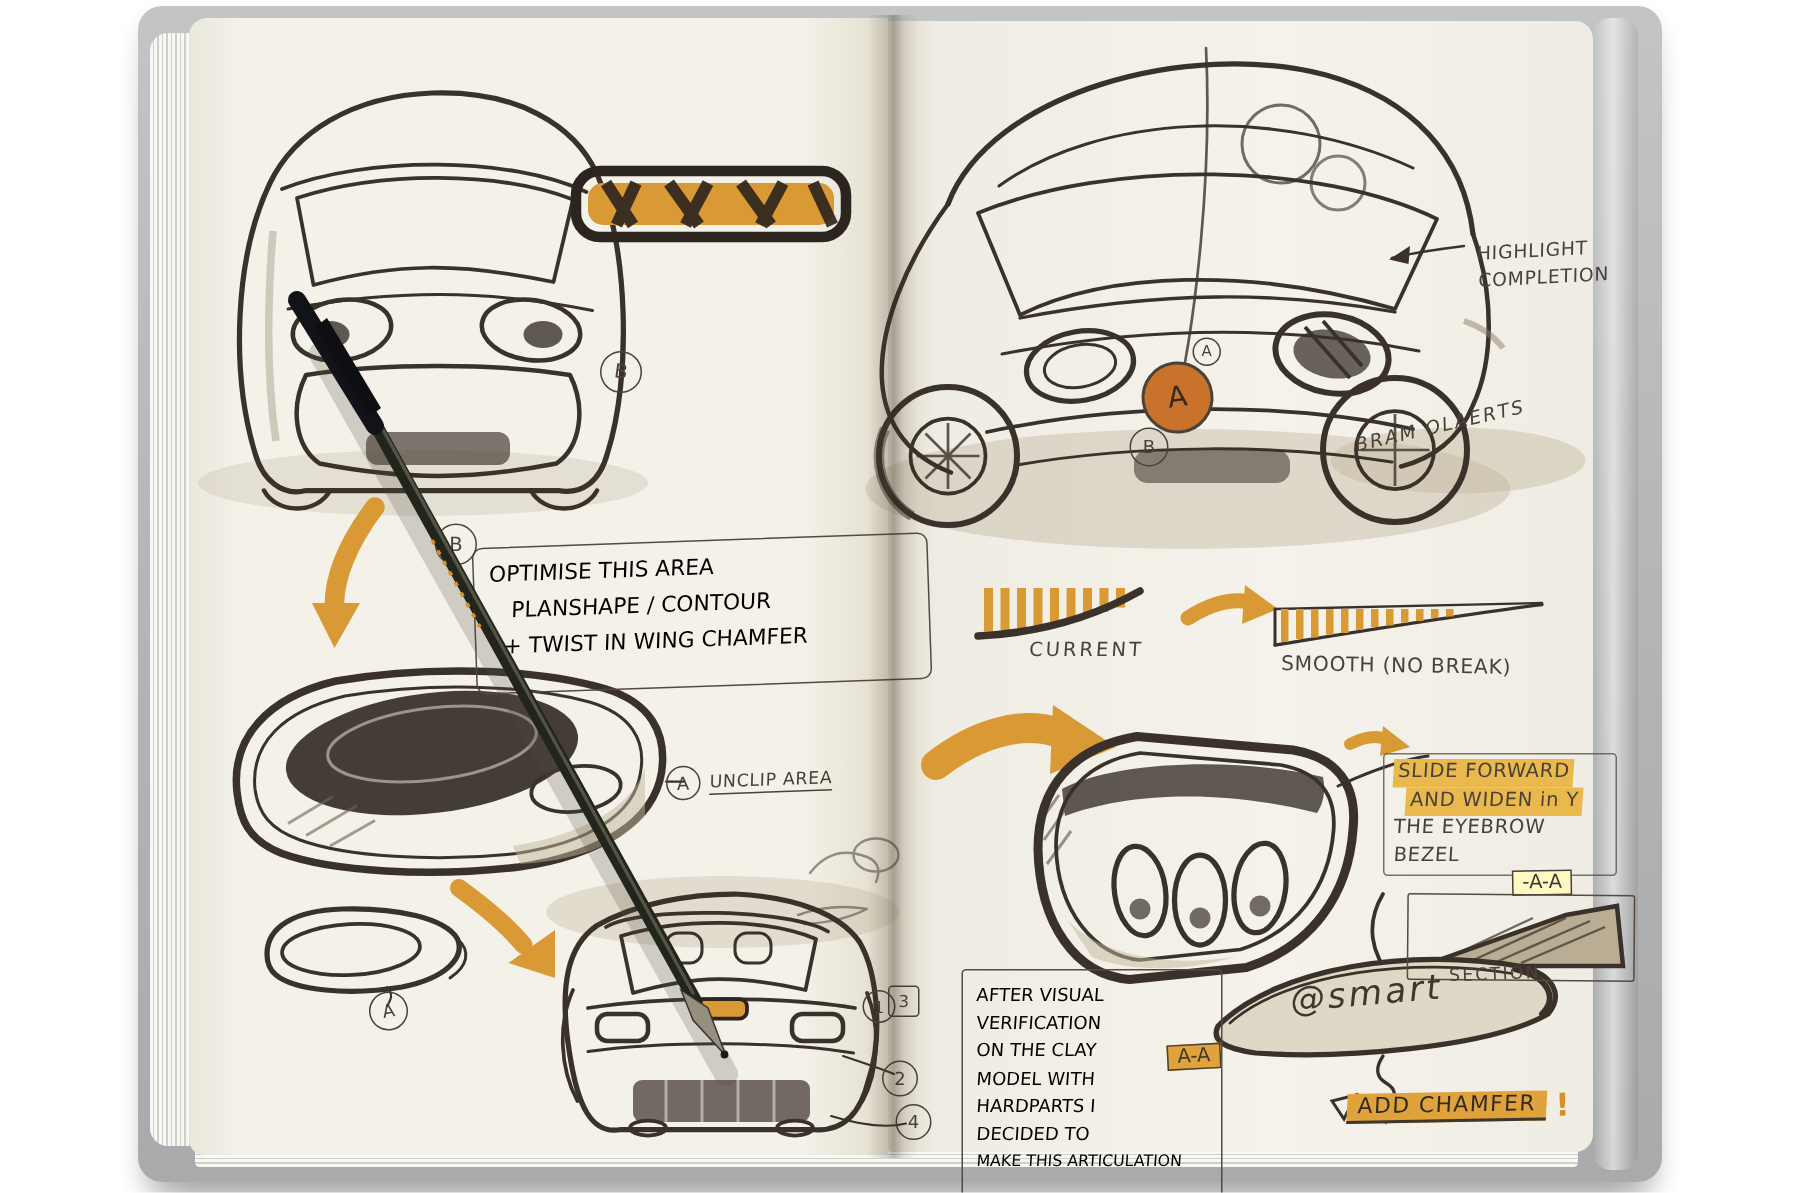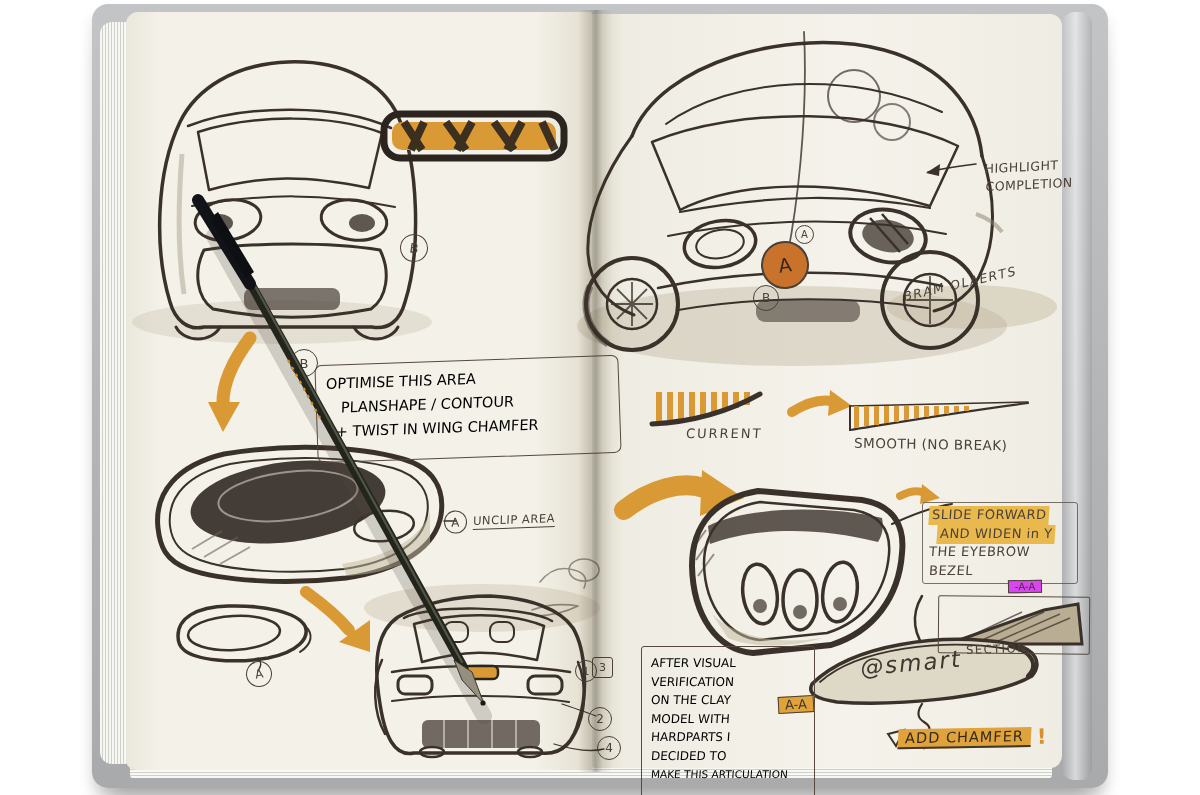--- a/index.html
+++ b/index.html
@@ -23,22 +23,22 @@
   .gutter{position:absolute;left:486px;top:6px;width:34px;height:762px;pointer-events:none;
          background:linear-gradient(90deg,rgba(0,0,0,0),rgba(70,62,50,.20) 40%,rgba(40,35,28,.30) 52%,rgba(70,62,50,.10) 72%,rgba(0,0,0,0));}
   svg.art{position:absolute;inset:0;pointer-events:none;}
   .ink{fill:none;stroke:#3a312a;stroke-linecap:round;stroke-linejoin:round;}
   .hand{position:absolute;color:#4a4138;letter-spacing:.5px;}
   .caps{transform:skewX(-4deg);}
   .cmark{position:absolute;border:1.7px solid #4a4138;border-radius:50%;display:flex;
          align-items:center;justify-content:center;color:#4a4138;background:transparent;}
   .sqmark{border-radius:3px;}
   .hl{background:#e9b94e;padding:0 3px;display:inline-block;}
-  .tag{position:absolute;background:#d946ef;border:1.5px solid #4a4038;color:#3f362e;
-       padding:0 6px;font-size:10px;display:inline-block;}
+  .tag{position:absolute;background:#fef9c3;border:1.5px solid #4a4038;color:#3f362e;
+       padding:0 6px;font-size:13px;display:inline-block;}
   .notebox{position:absolute;border:1.5px solid #56493f;border-radius:7px;background:transparent;}
   .line{white-space:nowrap;}
 </style>
 </head>
 <body>
 
 <div class="stage">
  <div class="book">
   <div class="cover"></div>
   <div class="cover-sheen"></div>

